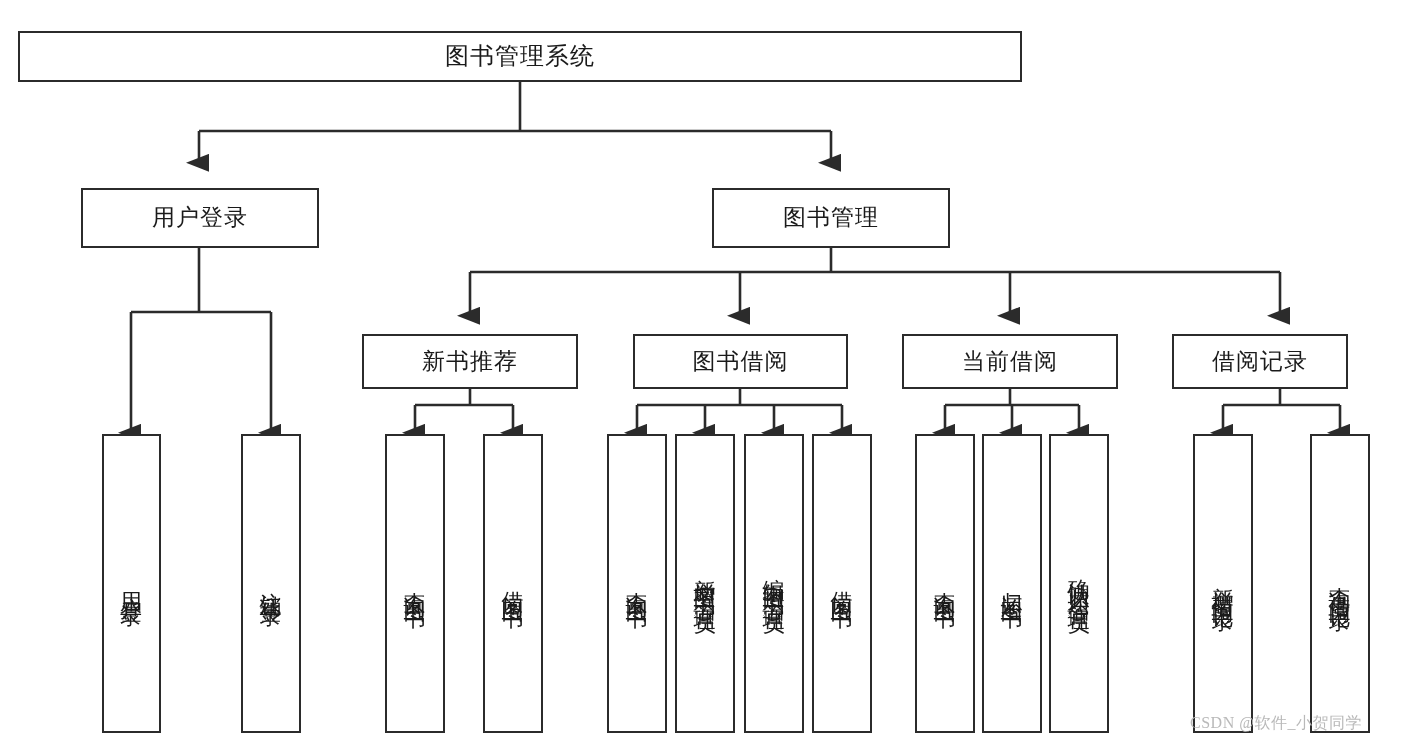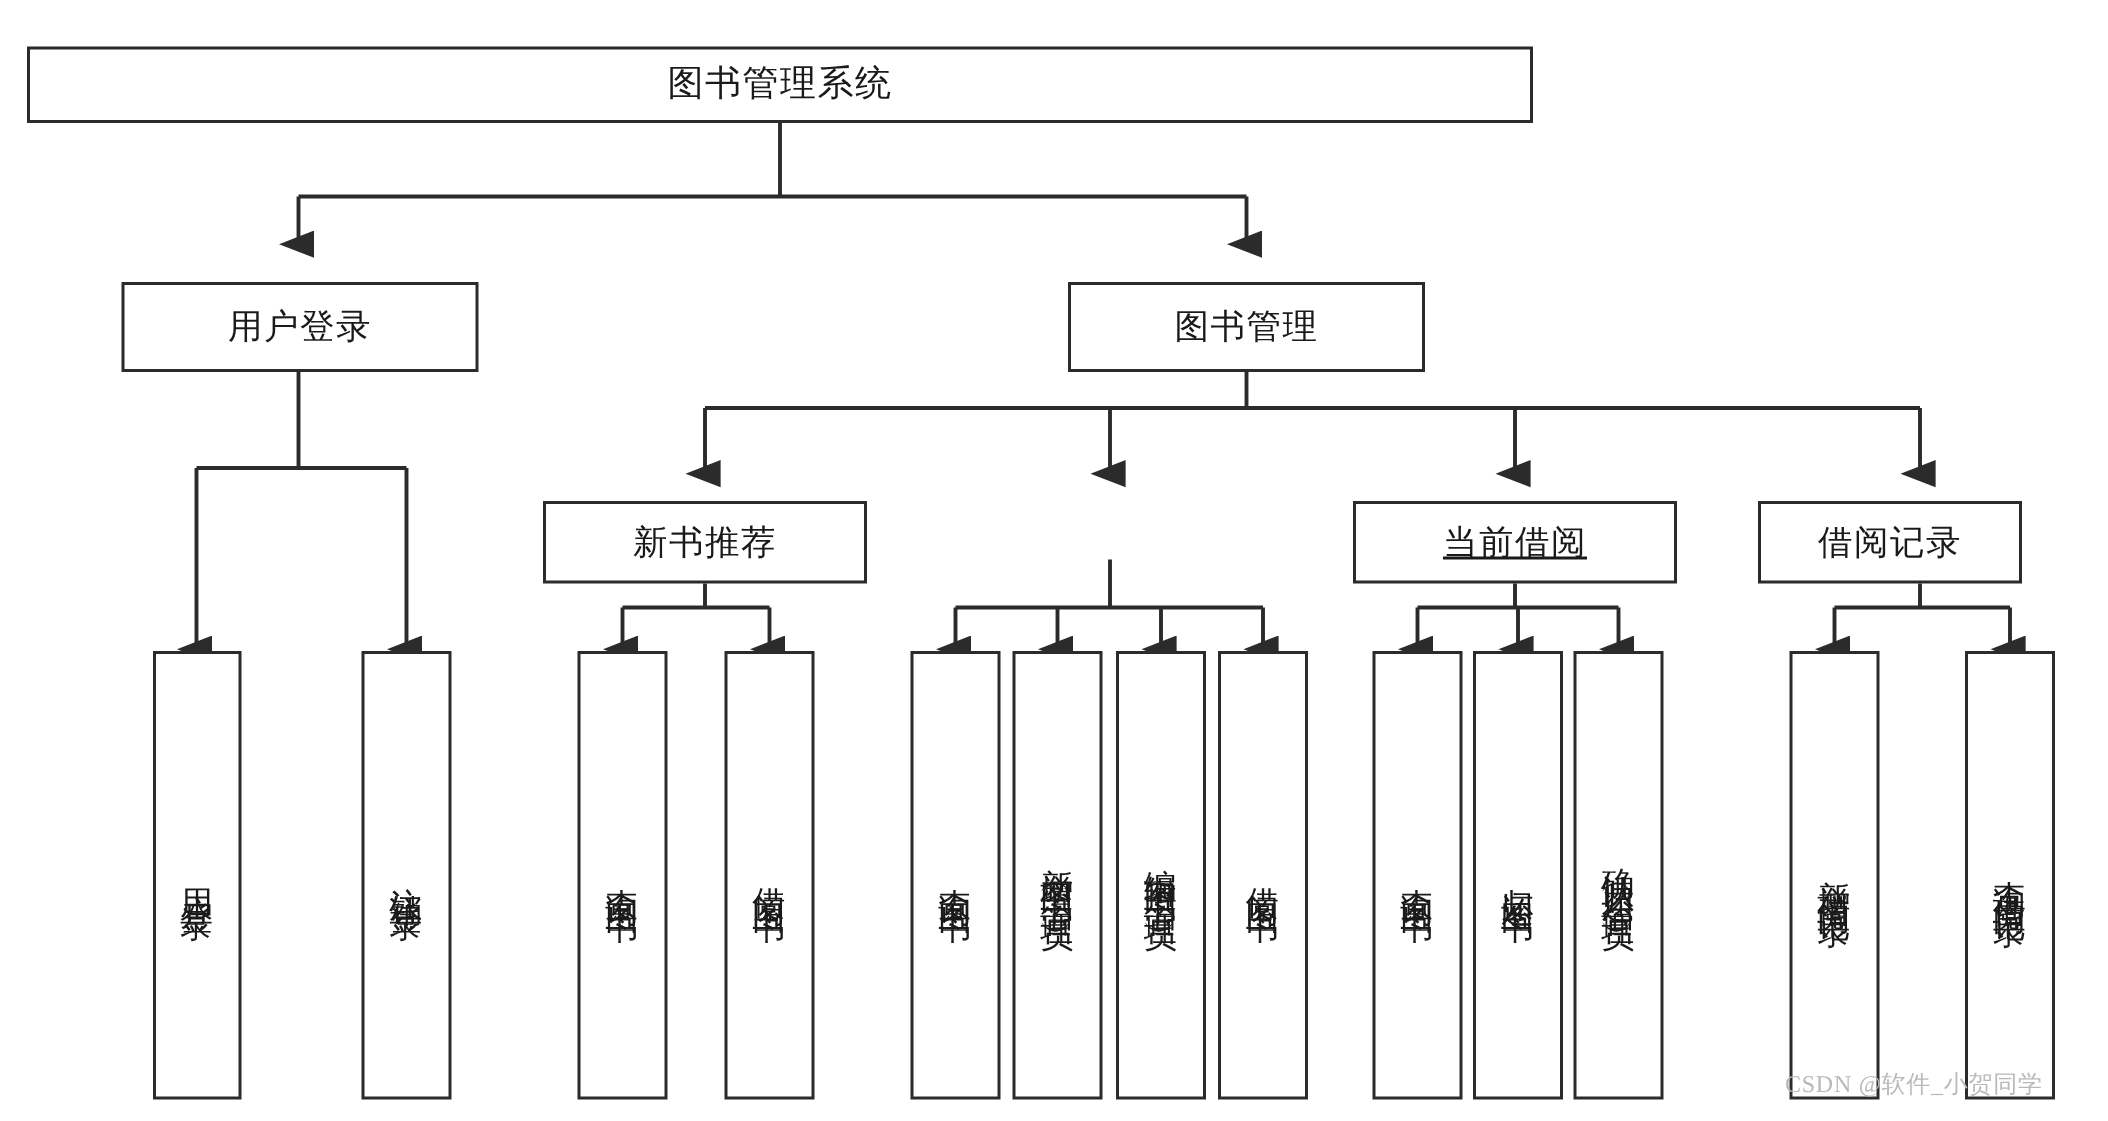--- a/index.html
+++ b/index.html
@@ -136,22 +136,25 @@
   </div>
 
   <div class="node horiz" style="left:712px; top:172px; width:238px; height:60px;">
     <span>图书管理</span>
   </div>
 
   <div class="node horiz" style="left:362px; top:318px; width:216px; height:55px;">
     <span>新书推荐</span>
   </div>
 
-
-  <div class="node horiz" style="left:902px; top:318px; width:216px; height:55px;text-decoration:underline;">
+  <div class="node horiz" style="left:633px; top:318px; width:215px; height:55px;">
+    <span>图书借阅</span>
+  </div>
+
+  <div class="node horiz" style="left:902px; top:318px; width:216px; height:55px;">
     <span>当前借阅</span>
   </div>
 
   <div class="node horiz" style="left:1172px; top:318px; width:176px; height:55px;">
     <span>借阅记录</span>
   </div>
 
   <div class="node vert" style="left:102px; top:434px; width:59px; height:299px;">
     <span class="vtext">用户登录</span>
   </div>

